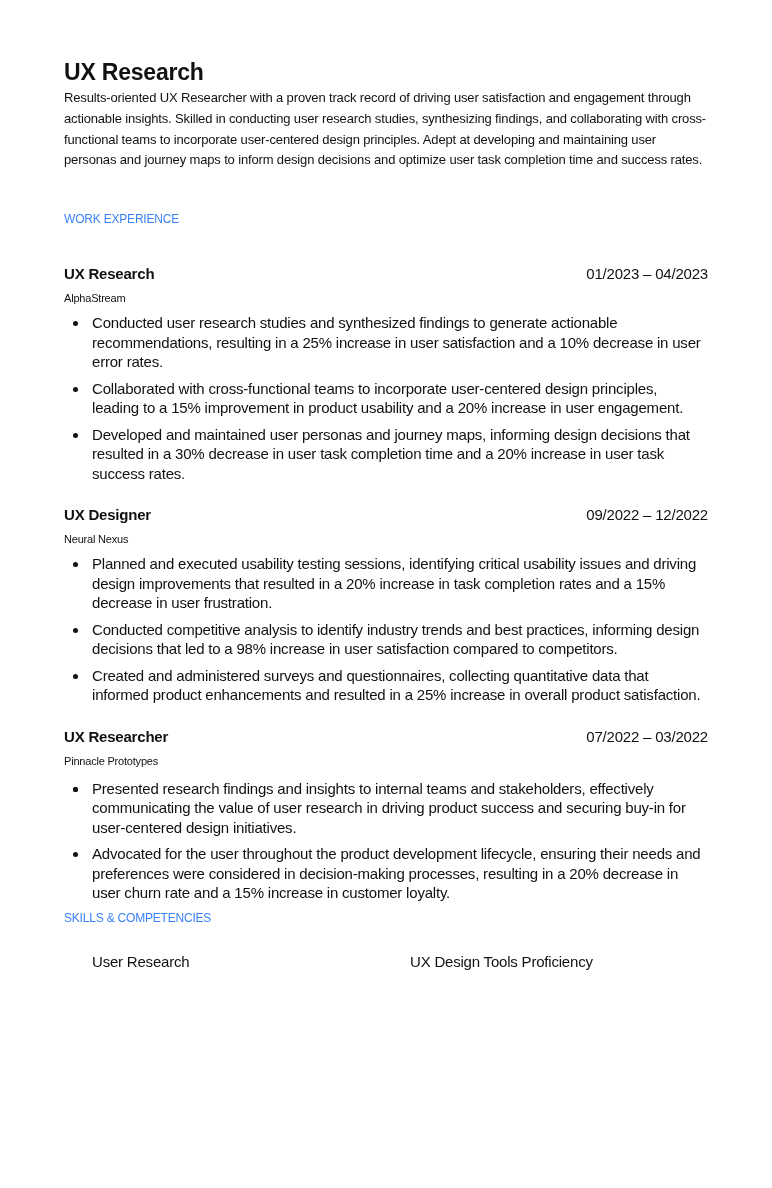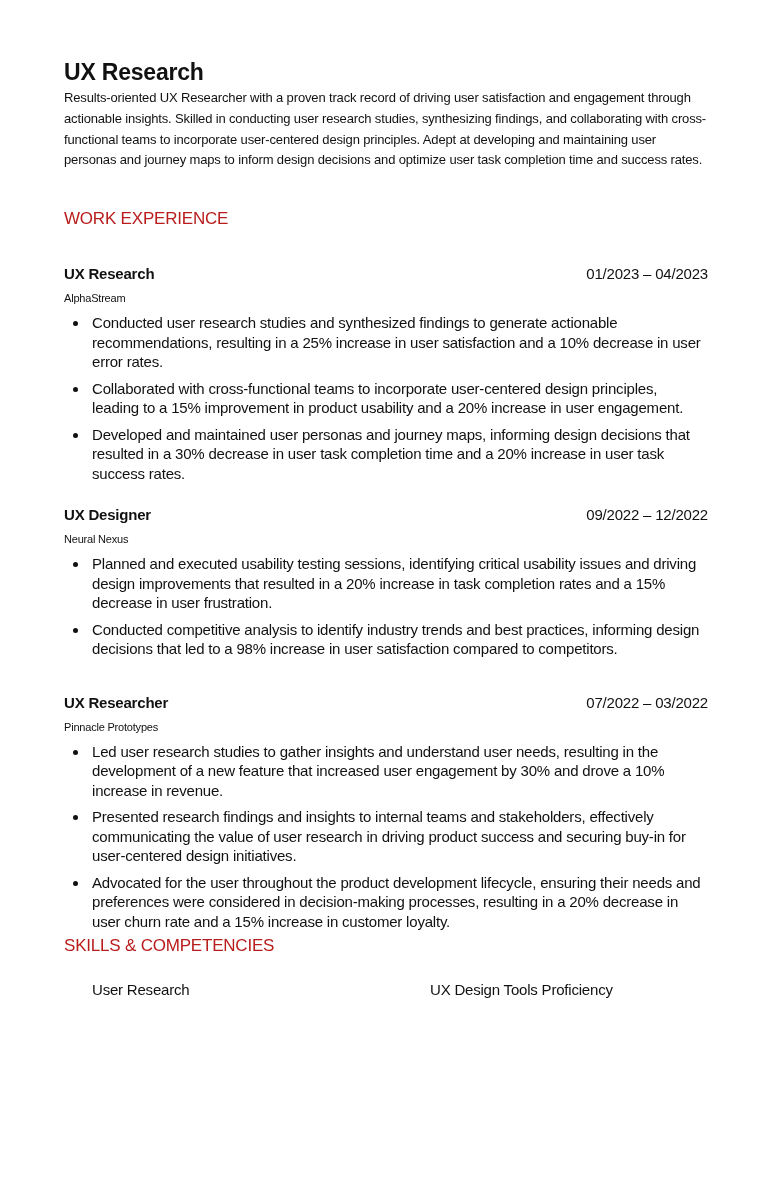--- a/index.html
+++ b/index.html
@@ -28,26 +28,26 @@
       line-height: 32px;
       letter-spacing: -0.2px;
     }
     .summary {
       font-size: 13px;
       line-height: 20.8px;
       margin: 0;
       letter-spacing: -0.15px;
     }
     .section-heading {
-      font-size: 17px;
+      font-size: 12px;
       letter-spacing: -0.2px;
       text-transform: uppercase;
       margin: 0;
       line-height: 16px;
-      color: #b91c1c;
+      color: #3b82f6;
     }
     .sec-work { margin-top: 40px; }
     .job { margin-top: 0; }
     .job-head {
       display: flex;
       justify-content: space-between;
       align-items: baseline;
       height: 22px;
     }
     .job-title {
@@ -83,21 +83,20 @@
       width: 5px;
       height: 5px;
       border-radius: 50%;
       background: #111;
     }
     .skills-grid {
       display: grid;
       grid-template-columns: 318px 318px;
       margin-top: 26px;
       padding-left: 28px;
-      gap: 20px;
     }
     .skill {
       font-size: 15px;
       line-height: 20px;
       letter-spacing: -0.2px;
     }
   </style>
 </head>
 <body>
 
@@ -122,31 +121,32 @@
 
   <div class="job" style="margin-top:23px;">
     <div class="job-head">
       <span class="job-title">UX Designer</span>
       <span class="job-dates">09/2022 – 12/2022</span>
     </div>
     <div class="company">Neural Nexus</div>
     <ul class="bullets">
       <li><span class="dot"></span><span>Planned and executed usability testing sessions, identifying critical usability issues and driving design improvements that resulted in a 20% increase in task completion rates and a 15% decrease in user frustration.</span></li>
       <li><span class="dot"></span><span>Conducted competitive analysis to identify industry trends and best practices, informing design decisions that led to a 98% increase in user satisfaction compared to competitors.</span></li>
+      <li><span class="dot"></span><span>Created and administered surveys and questionnaires, collecting quantitative data that informed product enhancements and resulted in a 25% increase in overall product satisfaction.</span></li>
     </ul>
   </div>
 
-  <div class="job" style="margin-top:35px;">
+  <div class="job" style="margin-top:23px;">
     <div class="job-head">
       <span class="job-title">UX Researcher</span>
       <span class="job-dates">07/2022 – 03/2022</span>
     </div>
     <div class="company">Pinnacle Prototypes</div>
     <ul class="bullets">
-      <li><span class="dot"></span><span>Led user research studies to gather insights and understand user needs, resulting in the development of a new feature that increased user engagement by 30% and drove a 10% increase in revenue.</span></li>
+      <li><span class="dot"></span></li>
       <li><span class="dot"></span><span>Presented research findings and insights to internal teams and stakeholders, effectively communicating the value of user research in driving product success and securing buy-in for user-centered design initiatives.</span></li>
       <li><span class="dot"></span><span>Advocated for the user throughout the product development lifecycle, ensuring their needs and preferences were considered in decision-making processes, resulting in a 20% decrease in user churn rate and a 15% increase in customer loyalty.</span></li>
     </ul>
   </div>
 
   <div class="section-heading" style="">SKILLS &amp; COMPETENCIES</div>
 
   <div class="skills-grid">
     <div class="skill">User Research</div>
     <div class="skill">UX Design Tools Proficiency</div>

